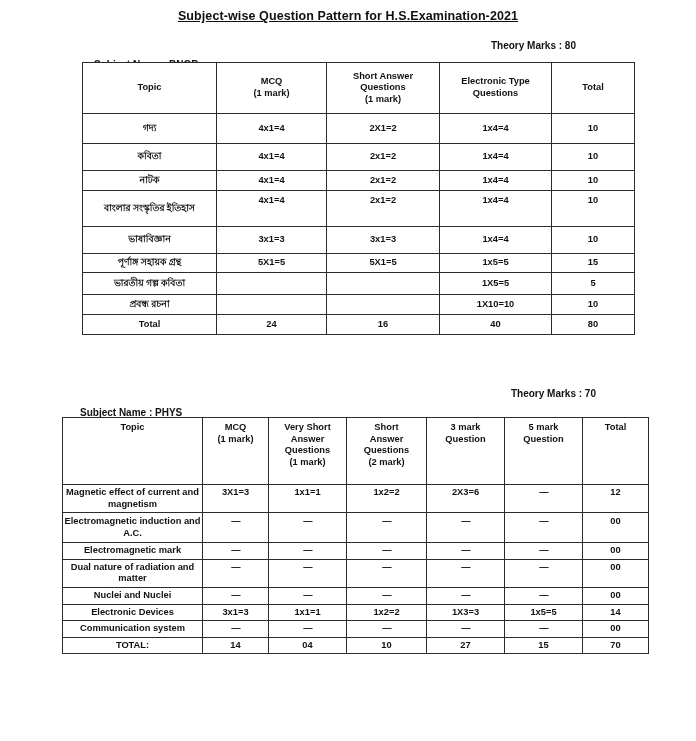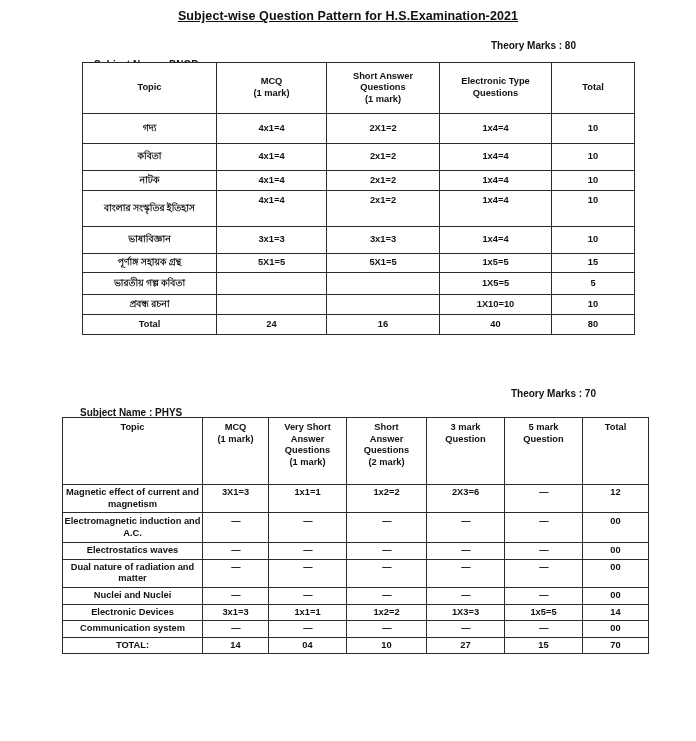--- a/index.html
+++ b/index.html
@@ -258,21 +258,21 @@
       <tr style="height:30px">
         <td>Electromagnetic induction and A.C.</td>
         <td class="dash" style="vertical-align:top;padding-top:3px">—</td>
         <td class="dash" style="vertical-align:top;padding-top:3px">—</td>
         <td class="dash" style="vertical-align:top;padding-top:3px">—</td>
         <td class="dash" style="vertical-align:top;padding-top:3px">—</td>
         <td class="dash" style="vertical-align:top;padding-top:3px">—</td>
         <td style="vertical-align:top;padding-top:3px">00</td>
       </tr>
       <tr style="height:15px">
-        <td>Electrostatics waves</td>
+        <td>Electromagnetic mark</td>
         <td class="dash">—</td>
         <td class="dash">—</td>
         <td class="dash">—</td>
         <td class="dash">—</td>
         <td class="dash">—</td>
         <td>00</td>
       </tr>
       <tr style="height:28px">
         <td>Dual nature of radiation and matter</td>
         <td class="dash" style="vertical-align:top;padding-top:2px">—</td>

